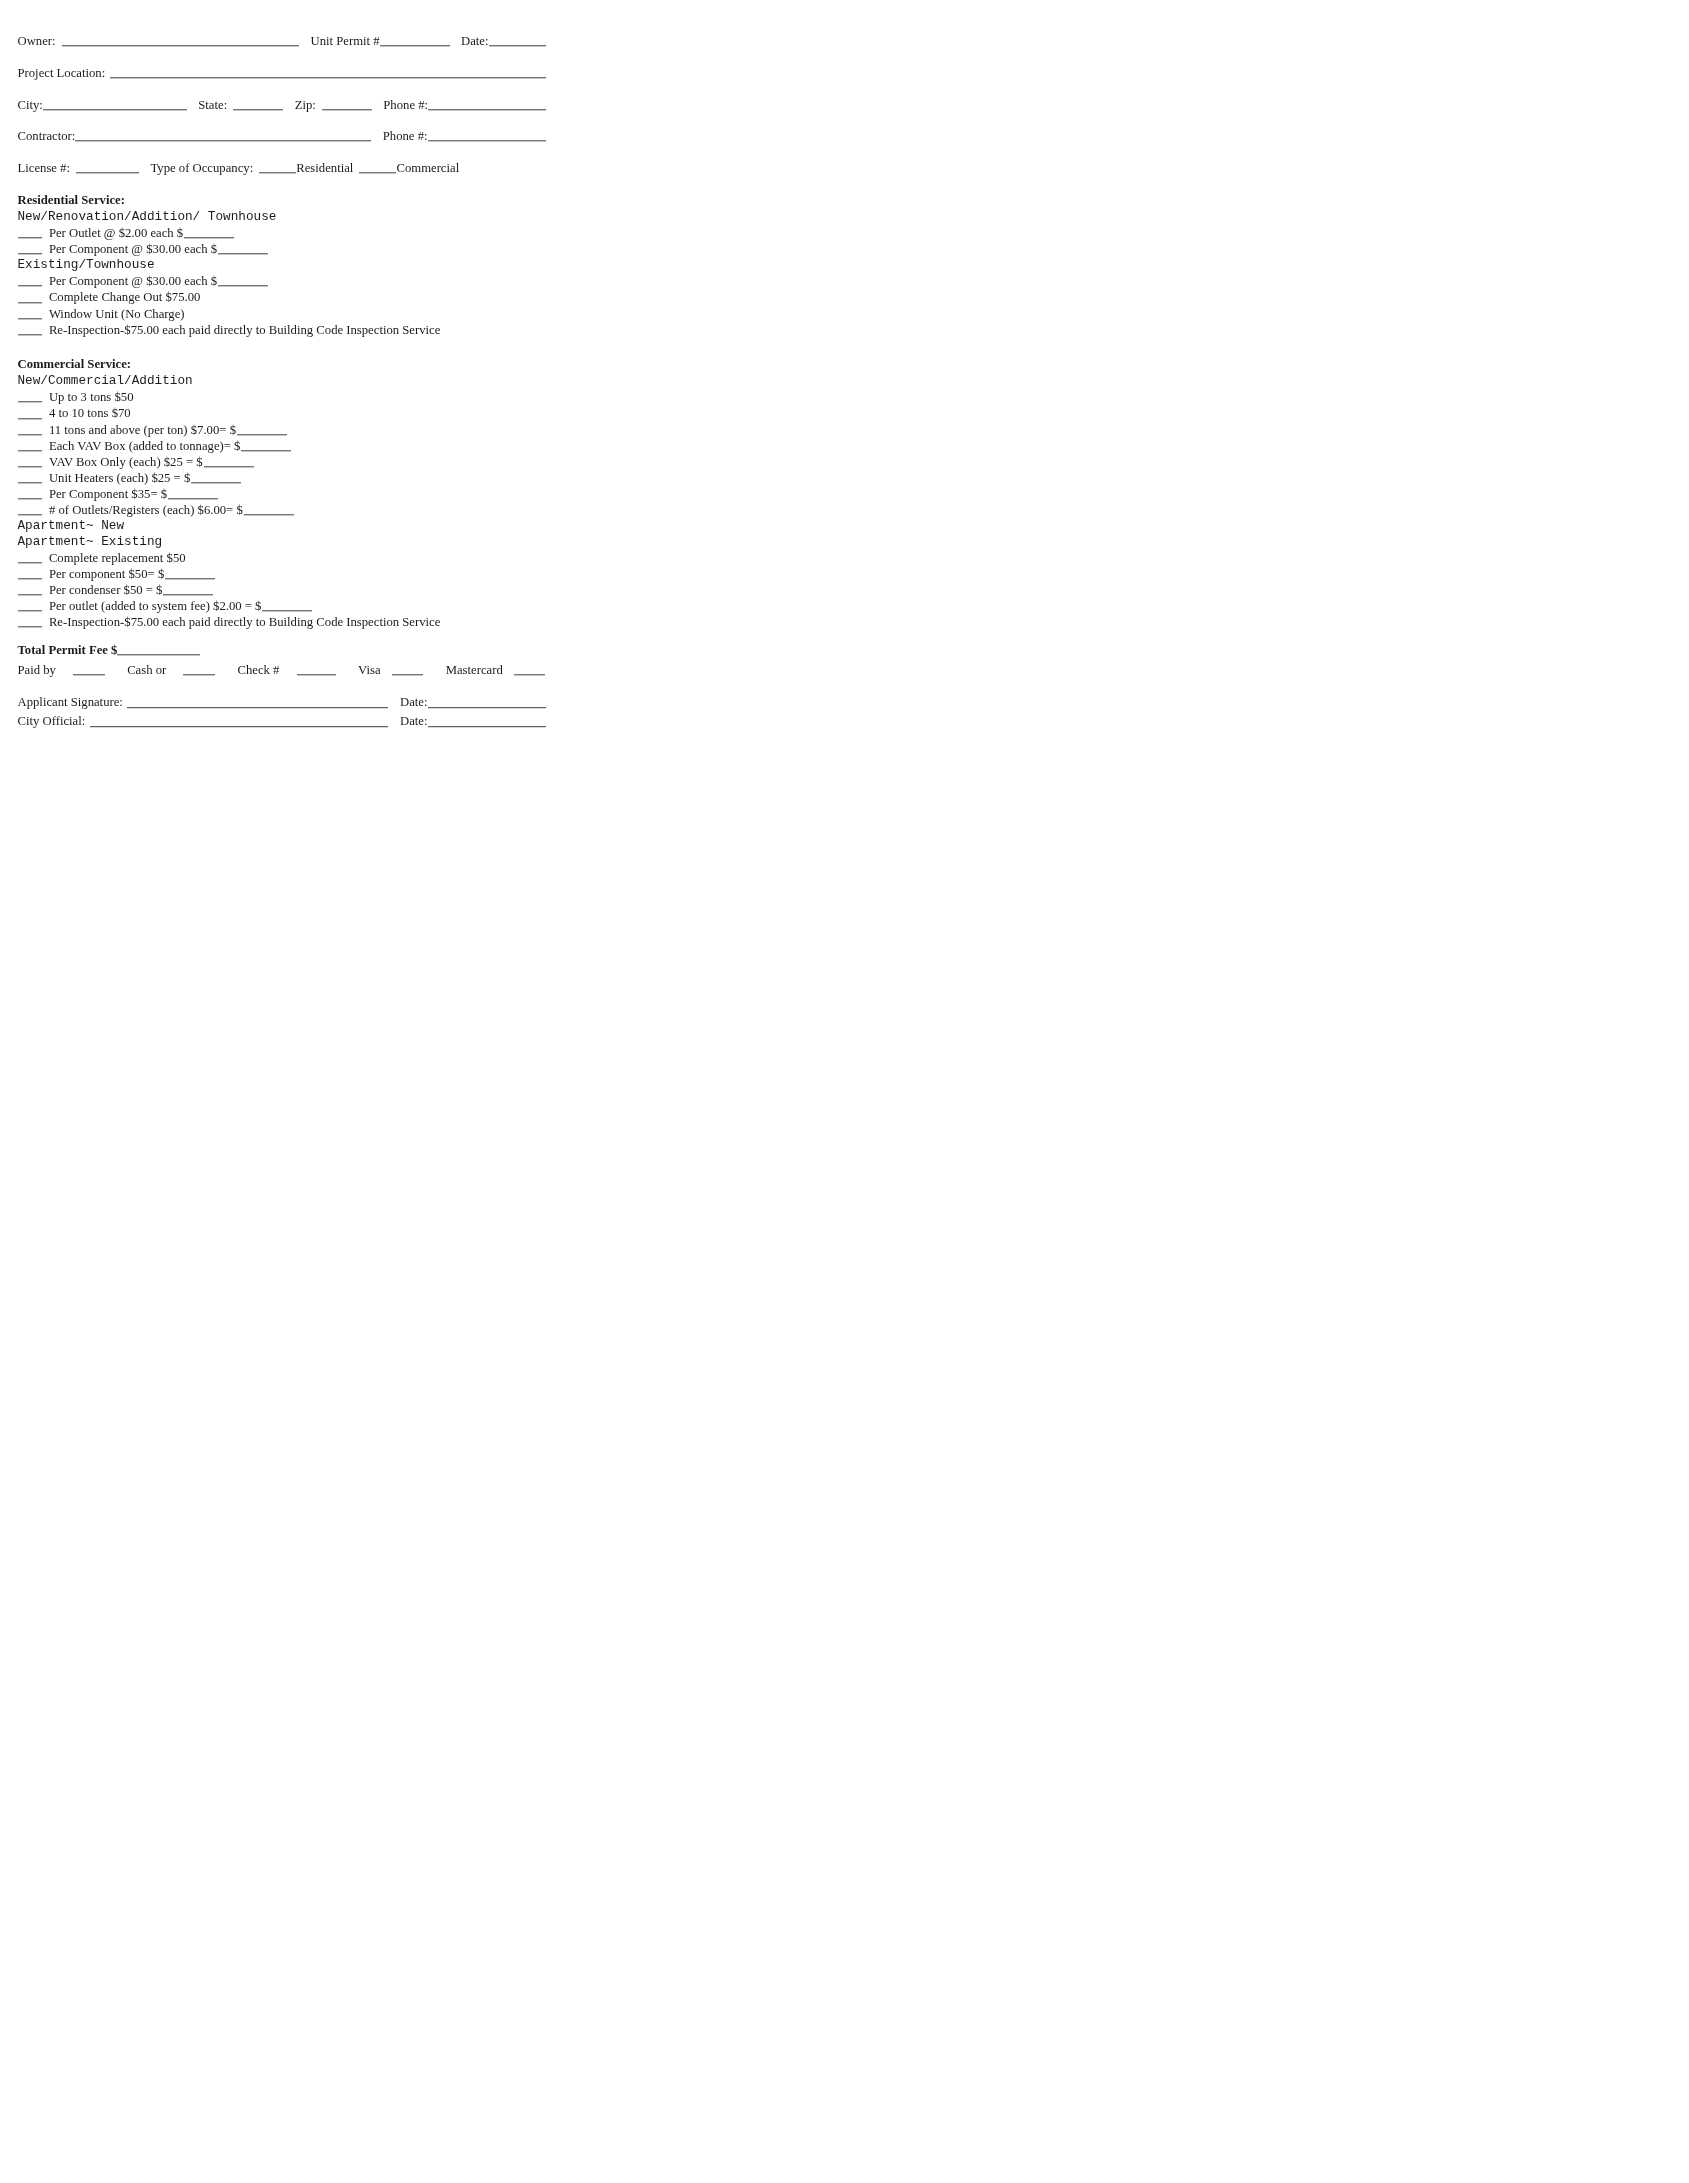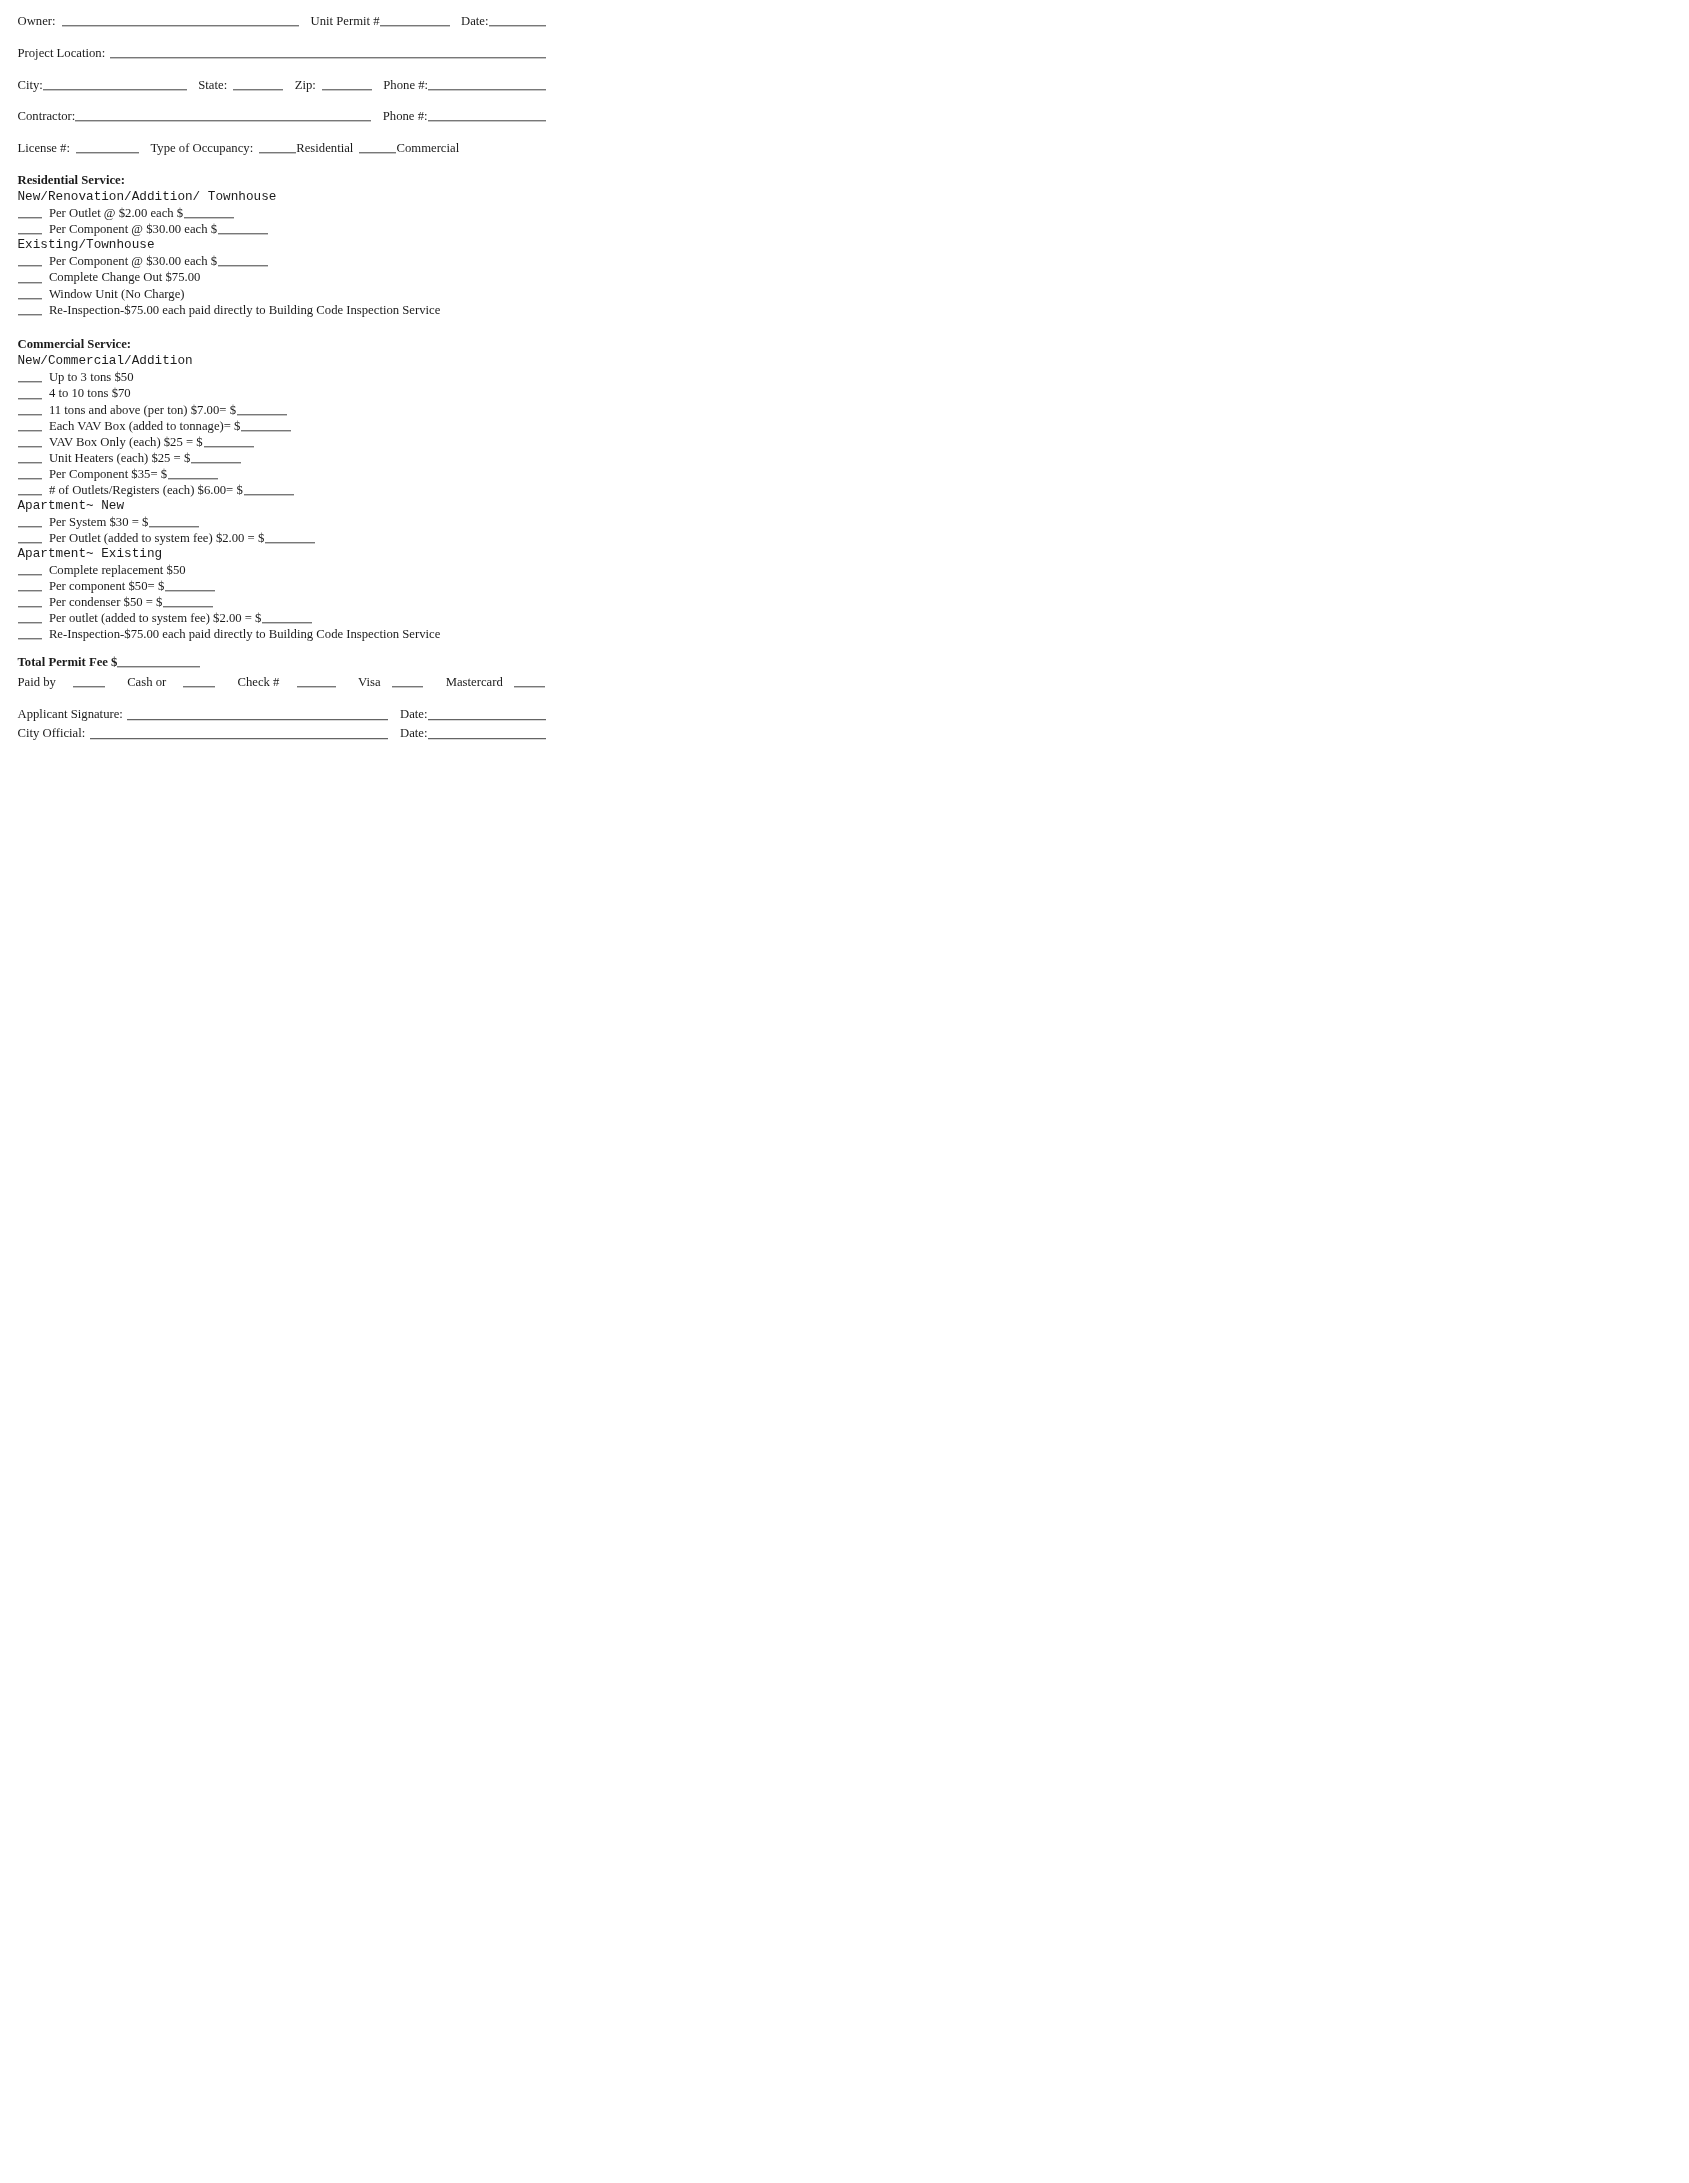--- a/index.html
+++ b/index.html
@@ -14,20 +14,21 @@
     color:var(--ink);
     -webkit-font-smoothing:antialiased;
   }
   .page{
     width:563px;
     min-height:783px;
     background:var(--paper);
     padding:13px 17.5px 10.5px 17.5px;
     font-size:12.7px;
     line-height:16px;
+    margin-top:20px;
   }
   
   .blank{
     display:inline-block;
     border-bottom:0.9px solid var(--rule);
     height:.95em;
     transform:translateY(1.3px);
   }
   .row{
     display:flex;
@@ -184,29 +185,20 @@
   </div>
 
   <div class="item">
     <span class="blank stub"></span><span class="item-text"># of Outlets/Registers (each) $6.00= $</span><span class="blank amount"></span>
   </div>
 </div>
   </div>
 
   <div class="group">
     <div class="group-heading">Apartment~ New</div>
-    <div class="group-items">
-  <div class="item">
-    <span class="blank stub"></span><span class="item-text">Per System $30 = $</span><span class="blank amount"></span>
-  </div>
-
-  <div class="item">
-    <span class="blank stub"></span><span class="item-text">Per Outlet (added to system fee) $2.00 = $</span><span class="blank amount"></span>
-  </div>
-</div>
   </div>
 
   <div class="group">
     <div class="group-heading">Apartment~ Existing</div>
     <div class="group-items">
   <div class="item">
     <span class="blank stub"></span><span class="item-text">Complete replacement $50</span>
   </div>
 
   <div class="item">

